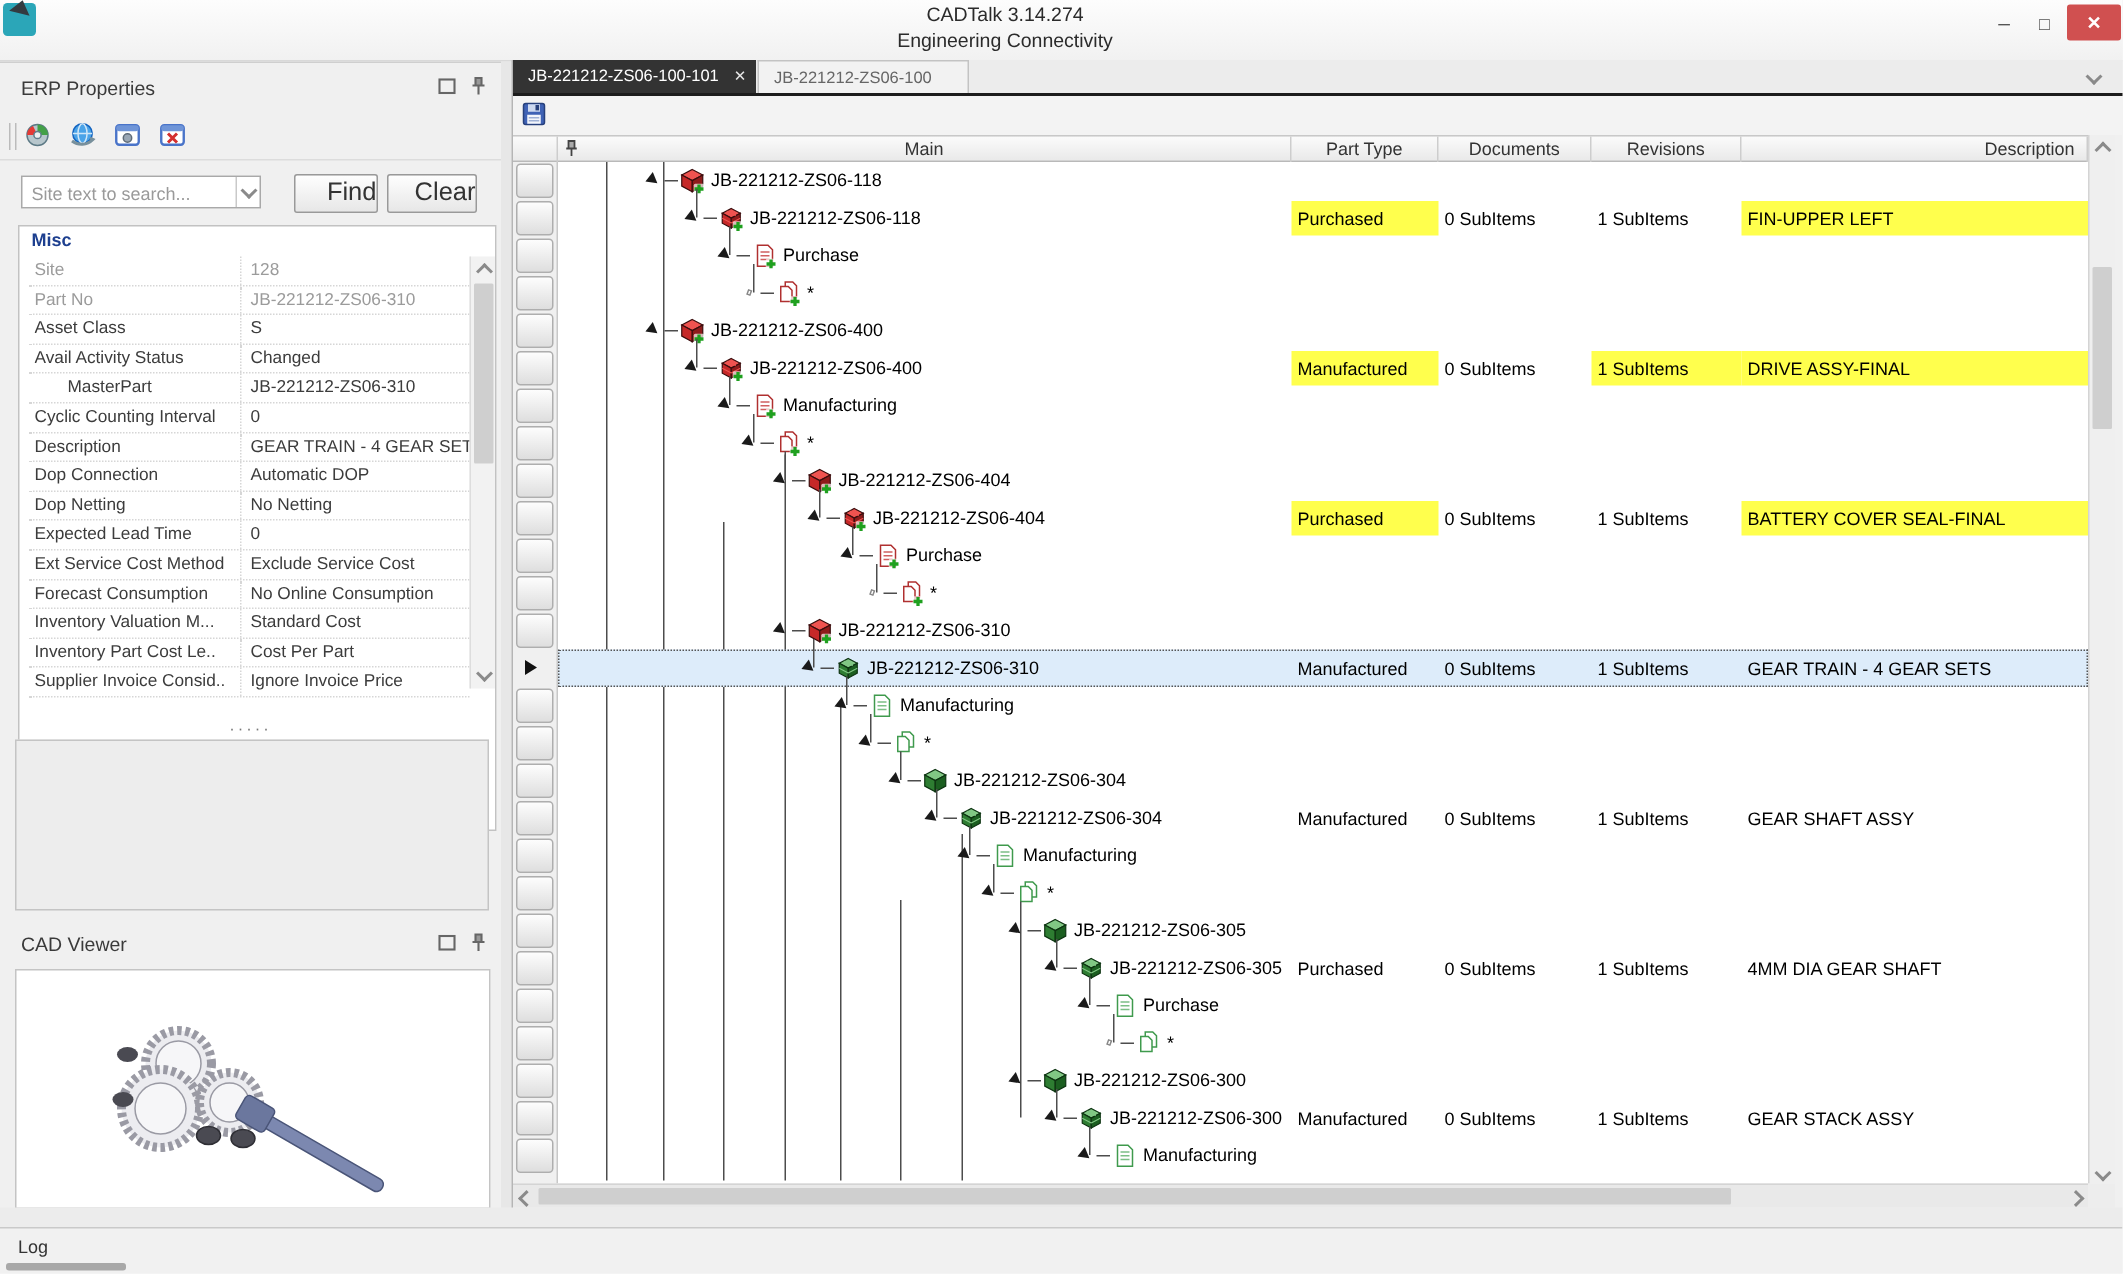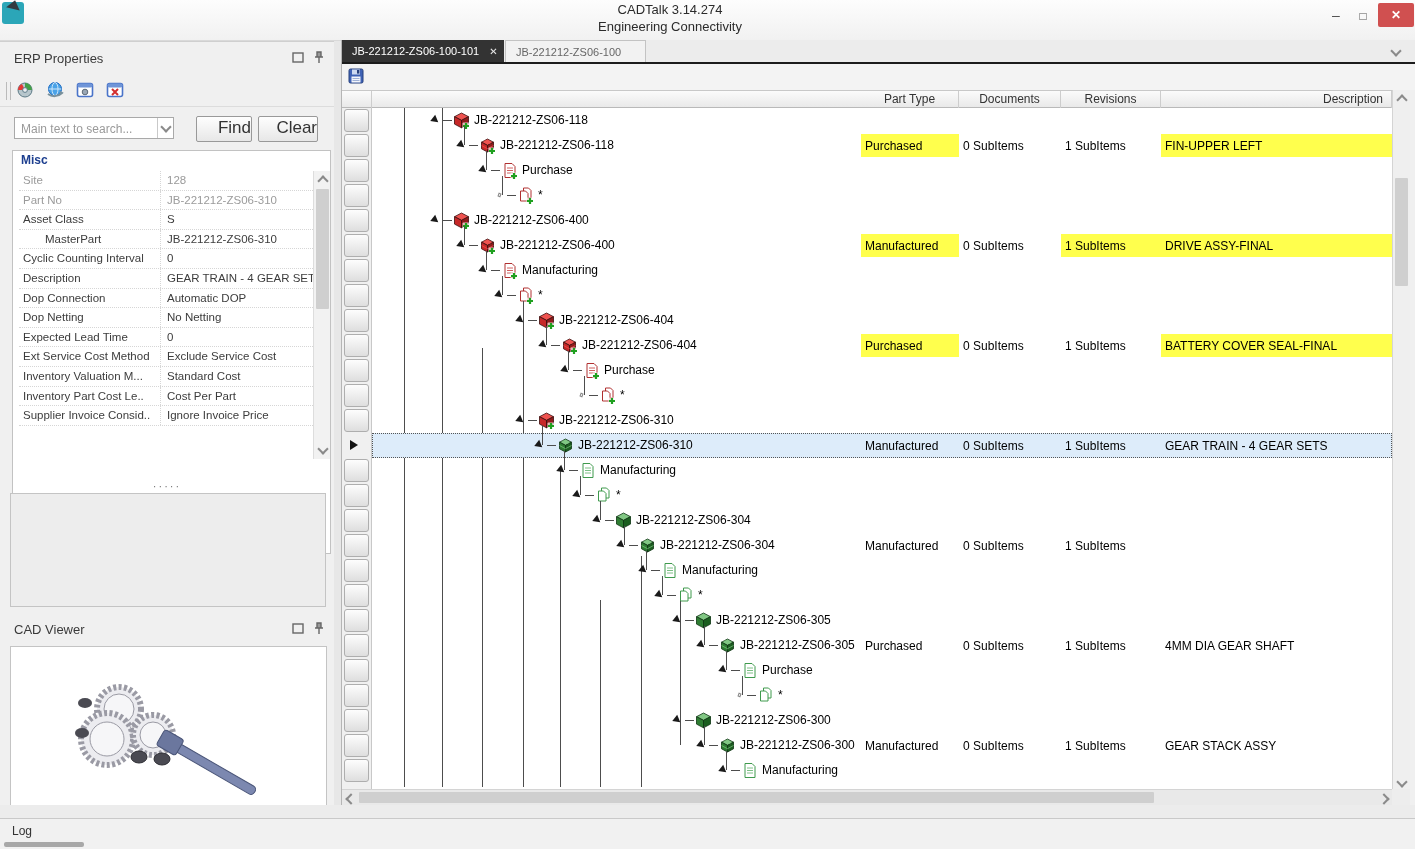--- a/index.html
+++ b/index.html
@@ -136,21 +136,21 @@
         </svg>
     </div>
     <div class="tb-icon abs" style="left:106px;">
       <svg width="18" height="18" viewBox="0 0 18 18">
           <rect x="1.5" y="2.5" width="15" height="13" rx="2" fill="#fff" stroke="#4a74c9" stroke-width="1.6"></rect>
           <rect x="1.5" y="2.5" width="15" height="4" rx="2" fill="#6f95d8"></rect>
           <path d="M6 8l6 6 M12 8l-6 6" stroke="#d32f2f" stroke-width="2"></path>
         </svg>
     </div>
   </div>
-  <div id="search-box" class="abs">Main text to search...</div>
+  <div id="search-box" class="abs">Site text to search...</div>
   <div id="search-drop" class="abs">
       <span class="chev down" style="left:4px;top:5px;"></span>
     </div>
   <div id="find-btn" class="abs btn">Find</div>
   <div id="clear-btn" class="abs btn">Clear</div>
 
   <div id="prop-grid" class="abs">
     <div id="prop-group" class="abs">Misc</div>
     <div id="prop-rows" class="abs">
         <div class="pg-row ro">
@@ -158,20 +158,24 @@
           <div class="pg-val">128</div>
         </div>
         <div class="pg-row ro">
           <div class="pg-name">Part No</div>
           <div class="pg-val">JB-221212-ZS06-310</div>
         </div>
         <div class="pg-row">
           <div class="pg-name">Asset Class</div>
           <div class="pg-val">S</div>
         </div>
+        <div class="pg-row">
+          <div class="pg-name">Avail Activity Status</div>
+          <div class="pg-val">Changed</div>
+        </div>
         <div class="pg-row ind">
           <div class="pg-name">MasterPart</div>
           <div class="pg-val">JB-221212-ZS06-310</div>
         </div>
         <div class="pg-row">
           <div class="pg-name">Cyclic Counting Interval</div>
           <div class="pg-val">0</div>
         </div>
         <div class="pg-row">
           <div class="pg-name">Description</div>
@@ -185,20 +189,24 @@
           <div class="pg-name">Dop Netting</div>
           <div class="pg-val">No Netting</div>
         </div>
         <div class="pg-row">
           <div class="pg-name">Expected Lead Time</div>
           <div class="pg-val">0</div>
         </div>
         <div class="pg-row">
           <div class="pg-name">Ext Service Cost Method</div>
           <div class="pg-val">Exclude Service Cost</div>
+        </div>
+        <div class="pg-row">
+          <div class="pg-name">Forecast Consumption</div>
+          <div class="pg-val">No Online Consumption</div>
         </div>
         <div class="pg-row">
           <div class="pg-name">Inventory Valuation M...</div>
           <div class="pg-val">Standard Cost</div>
         </div>
         <div class="pg-row">
           <div class="pg-name">Inventory Part Cost Le..</div>
           <div class="pg-val">Cost Per Part</div>
         </div>
         <div class="pg-row">
@@ -267,20 +275,23 @@
           <rect x="4" y="1.5" width="8" height="5" fill="#cdd9f0"></rect>
           <rect x="9" y="2" width="2.4" height="3.6" fill="#27407c"></rect>
           <rect x="3.5" y="8.5" width="9" height="6" fill="#f4f6fb"></rect>
           <path d="M4.5 10.5h7 M4.5 12.5h7" stroke="#9fb1d6"></path>
         </svg>
     </div>
   </div>
 
   <div id="grid-header" class="abs">
       <div class="hcell" style="left: 0px; width: 30px;"></div>
+      <div class="hcell" style="left: 30px; width: 489px;">Main<span class="abs" style="left: 4px; top: 2px;"><svg width="10" height="12" viewBox="0 0 10 12">
+            <path d="M3 1h4v5H3z M1.5 6h7 M5 6v5" stroke="#444" stroke-width="1.2" fill="#aaa"></path>
+          </svg></span></div>
       <div class="hcell" style="left: 519px; width: 98px;">Part Type</div>
       <div class="hcell" style="left: 617px; width: 102px;">Documents</div>
       <div class="hcell" style="left: 719px; width: 100px;">Revisions</div>
       <div class="hcell" style="left: 819px; width: 231px; text-align: right; padding-right: 8px;">Description</div>
     </div>
   <div id="grid-body" class="abs">
       <div class="vline" style="left: 62px; top: 0px; width: 1px; height: 679px;"></div>
       <div class="vline" style="left: 100px; top: 0px; width: 1px; height: 679px;"></div>
       <div class="vline" style="left: 140px; top: 240px; width: 1px; height: 439px;"></div>
       <div class="vline" style="left: 181px; top: 195px; width: 1px; height: 484px;"></div>
@@ -483,20 +494,21 @@
       <span class="ticon" style="left: 297px; top: 429px;"><svg width="17" height="17" viewBox="0 0 17 17">
           <polygon points="8.5,2 14.5,5.2 8.5,8.4 2.5,5.2" fill="#81c784" stroke="#0d3311" stroke-width="0.8"></polygon>
           <polygon points="2.5,5.2 8.5,8.4 8.5,15 2.5,11.8" fill="#2e7d32" stroke="#0d3311" stroke-width="0.8"></polygon>
           <polygon points="14.5,5.2 8.5,8.4 8.5,15 14.5,11.8" fill="#1b5e20" stroke="#0d3311" stroke-width="0.8"></polygon>
           <path d="M5.5 3.6l6 3.2 M8.5 11.7l6-3.2 M8.5 11.7l-6-3.2" stroke="#81c784" stroke-width="0.7" fill="none"></path>
         </svg></span>
       <div class="trow-label" style="left: 318px; top: 425px;">JB-221212-ZS06-304</div>
       <div class="tcell" style="left: 519px; top: 426px; width: 98px; height: 23px;">Manufactured</div>
       <div class="tcell" style="left: 617px; top: 426px; width: 102px; height: 23px;">0 SubItems</div>
       <div class="tcell" style="left: 719px; top: 426px; width: 100px; height: 23px;">1 SubItems</div>
+      <div class="tcell" style="left: 819px; top: 426px; width: 231px; height: 23px;">GEAR SHAFT ASSY</div>
       <div class="vline" style="left: 304px; top: 443px; width: 1px; height: 19px;"></div>
       <div class="hline" style="left: 309px; top: 462px; width: 9px; height: 1px;"></div>
       <div class="tri-exp" style="left: 298px; top: 458px;"></div>
       <span class="ticon" style="left: 319px; top: 454px;"><svg width="17" height="17" viewBox="0 0 17 17">
           <path d="M4 1.5h7l3 3v11H4z" fill="#fff" stroke="#3f9a4d" stroke-width="1"></path>
           <path d="M6 6h6 M6 8.5h6 M6 11h6" stroke="#7cbf86" stroke-width="1"></path>
         </svg></span>
       <div class="trow-label" style="left: 340px; top: 450px;">Manufacturing</div>
       <div class="vline" style="left: 320px; top: 468px; width: 1px; height: 19px;"></div>
       <div class="hline" style="left: 325px; top: 487px; width: 9px; height: 1px;"></div>

